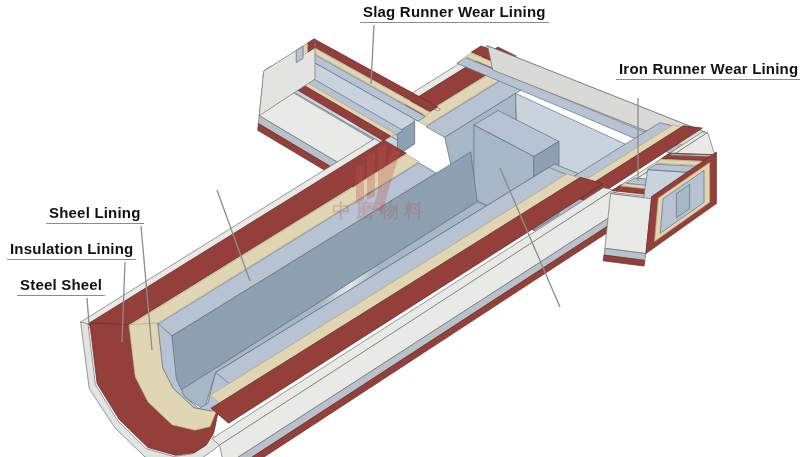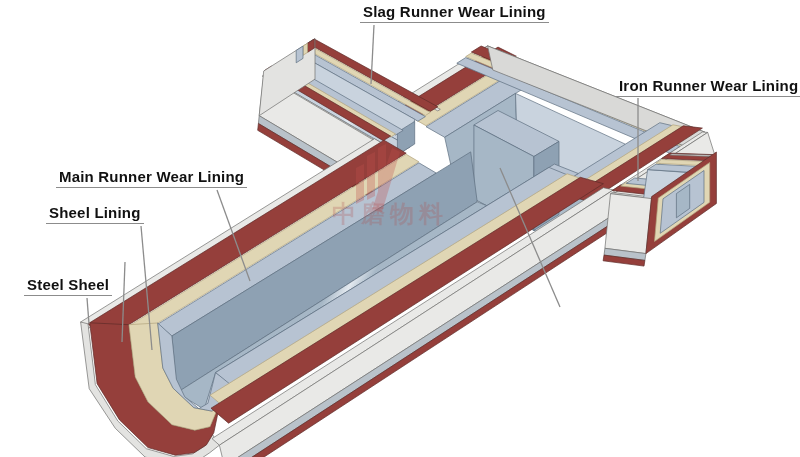--- a/index.html
+++ b/index.html
@@ -2,21 +2,21 @@
 <html><head>
 <meta charset="utf-8">
 <style>
   html,body{margin:0;padding:0;background:#fff;}
   .stage{position:relative;width:800px;height:457px;overflow:hidden;background:#fff;
          font-family:"Liberation Sans",sans-serif;}
   .stage svg{position:absolute;left:0;top:0;}
   .label{position:absolute;font-weight:bold;font-size:15px;color:#111;
          border-bottom:1.5px solid #8c8c8c;padding:0 3px 2px 3px;white-space:nowrap;
          letter-spacing:.2px;}
-  .watermark-text{position:absolute;left:332px;top:198px;font-weight:bold;font-size:24px;
+  .watermark-text{position:absolute;left:332px;top:198px;font-weight:bold;font-size:19px;
          letter-spacing:5px;opacity:.26;pointer-events:none;}
 </style>
 </head>
 <body>
 
 <div class="stage">
   <svg id="scene" width="800" height="457" viewBox="0 0 800 457">
       <defs>
         <linearGradient id="gMain" gradientUnits="userSpaceOnUse" x1="323.63" y1="299.3892307692307" x2="354.1123076923077" y2="314.70670769230765">
           <stop offset="0" stop-color="#a6b7c6"></stop>
@@ -129,19 +129,19 @@
         <line x1="638" y1="98" x2="638" y2="181" stroke="#8c8c8c" stroke-width="1.3"></line>
         <line x1="217" y1="190" x2="250" y2="281" stroke="#8c8c8c" stroke-width="1.3"></line>
         <line x1="141" y1="226" x2="152" y2="350" stroke="#8c8c8c" stroke-width="1.3"></line>
         <line x1="125" y1="262" x2="122" y2="342" stroke="#8c8c8c" stroke-width="1.3"></line>
         <line x1="87" y1="298" x2="89" y2="324" stroke="#8c8c8c" stroke-width="1.3"></line>
         <line x1="560" y1="307" x2="500" y2="168" stroke="#8c8c8c" stroke-width="1.3"></line>
       </g>
     </svg>
 
   <div class="label" style="left:360px;top:3px;">Slag Runner Wear Lining</div>
-  <div class="label" style="left:616px;top:77px;">Iron Runner Wear Lining</div>
-  <div class="label" style="left:56px;top:168px;">Main Runner Wear Lining</div>
+  <div class="label" style="left:616px;top:60px;">Iron Runner Wear Lining</div>
   <div class="label" style="left:46px;top:204px;">Sheel Lining</div>
-  <div class="label" style="left:24px;top:276px;">Steel Sheel</div>
+  <div class="label" style="left:7px;top:240px;">Insulation Lining</div>
+  <div class="label" style="left:17px;top:276px;">Steel Sheel</div>
 
   <div class="watermark-text" style="color: rgb(176, 82, 82);">中磨物料</div>
 </div>
 
 </body></html>

